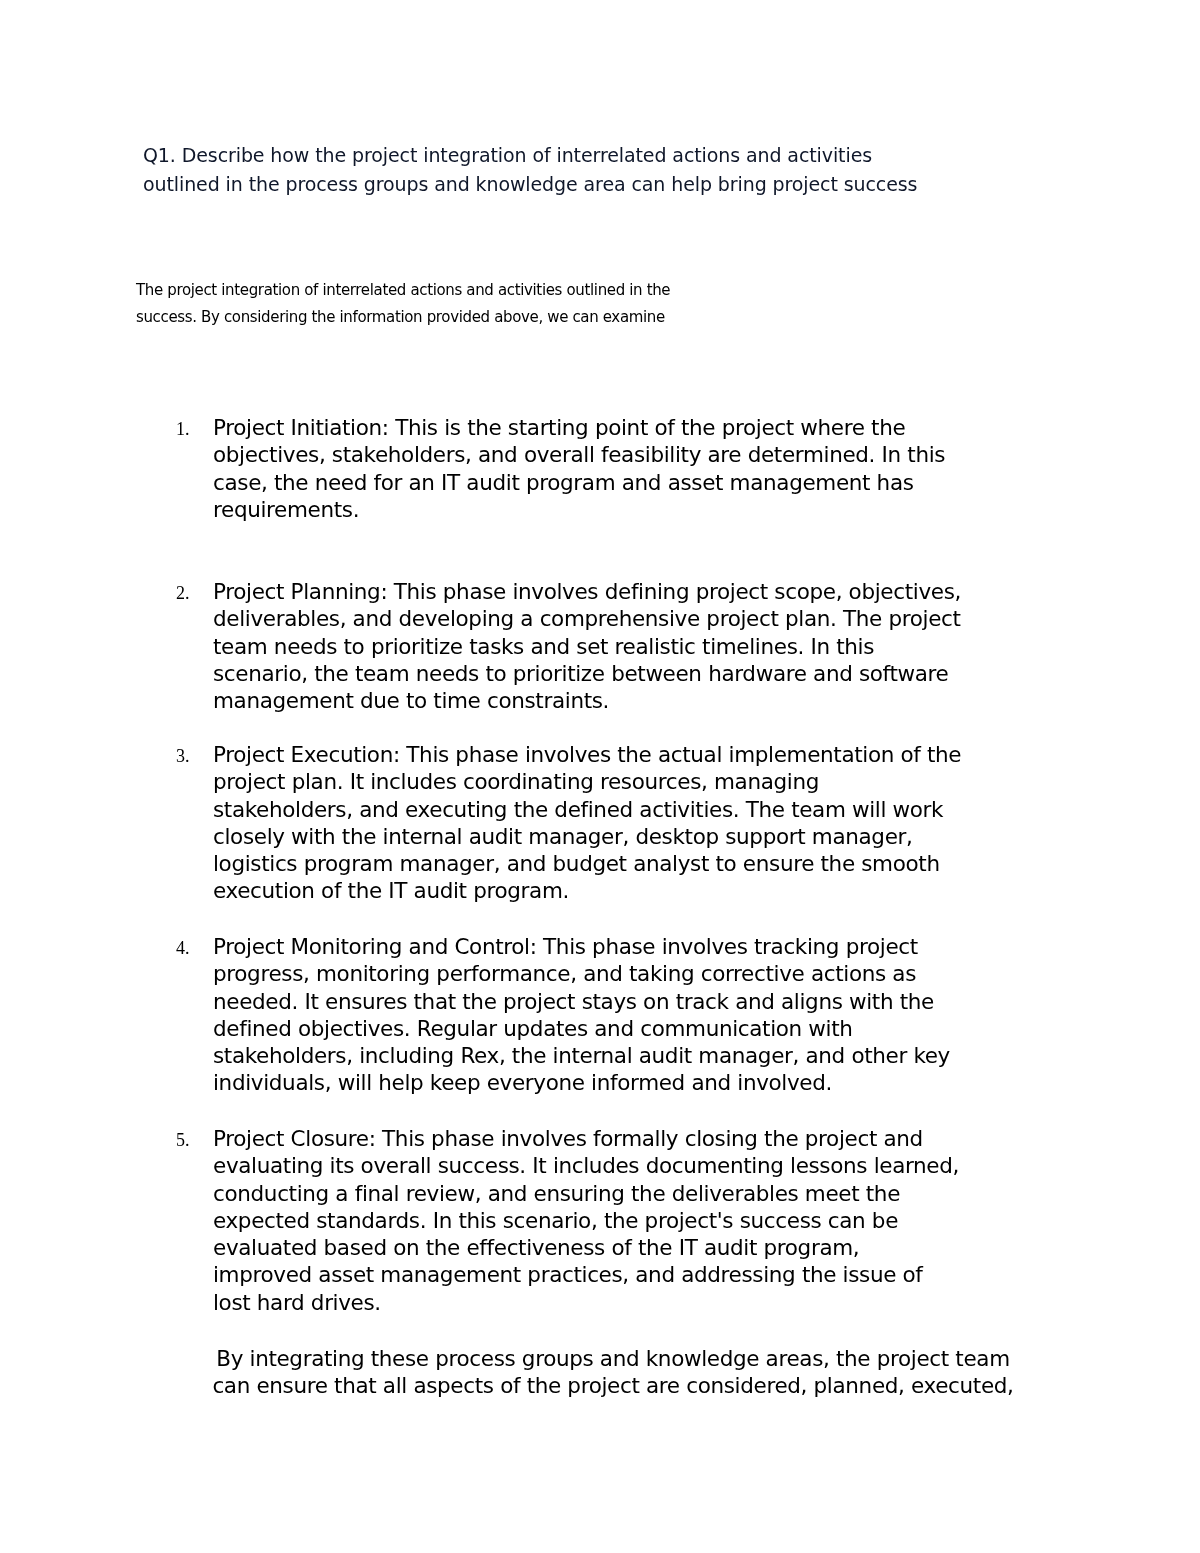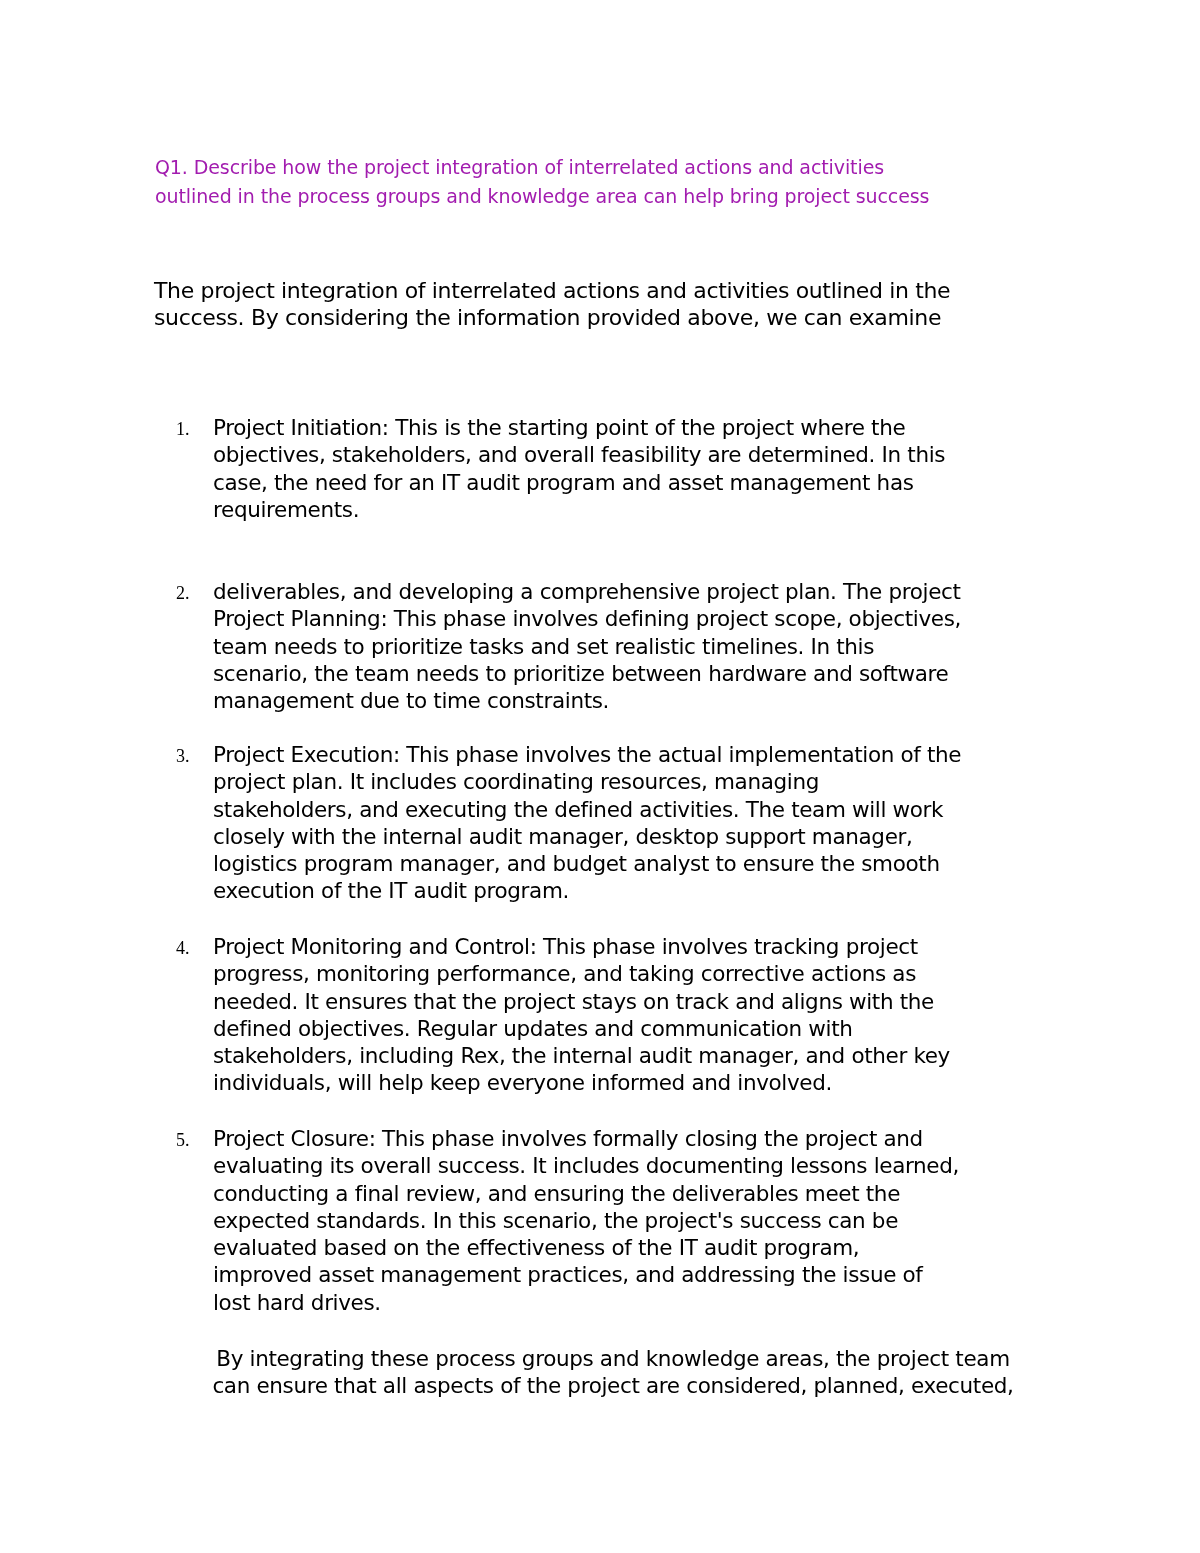--- a/index.html
+++ b/index.html
@@ -21,31 +21,31 @@
     width: 1200px; height: 1553px;
     background: #ffffff;
   }
   .question {
     position: absolute;
     left: 143px;
     top: 141px;
     width: 940px;
     font-size: 19px;
     line-height: 29px;
-    color: #a21caf;
+    color: #0f172a;
     letter-spacing: -0.1px;
-    margin: 12px;
+    margin: 0;
   }
   .question span { display: block; white-space: nowrap; }
   .intro {
     position: absolute;
-    left: 154px;
+    left: 136px;
     top: 277px;
     width: 930px;
-    font-size: 22px;
+    font-size: 15px;
     line-height: 27.3px;
     margin: 0;
     letter-spacing: -0.35px;
   }
   .intro span, .item-text span, .closing span {
     display: block;
     white-space: nowrap;
   }
   .list {
     position: absolute;
@@ -112,22 +112,22 @@
         <span>Project Initiation: This is the starting point of the project where the</span>
         <span>objectives, stakeholders, and overall feasibility are determined. In this</span>
         <span>case, the need for an IT audit program and asset management has</span>
         <span>requirements.</span>
       </div>
     </li>
 
     <li class="list-item" style="top:578px;">
       <span class="item-num">2.</span>
       <div class="item-text">
+        <span>Project Planning: This phase involves defining project scope, objectives,</span>
         <span>deliverables, and developing a comprehensive project plan. The project</span>
-        <span>Project Planning: This phase involves defining project scope, objectives,</span>
         <span>team needs to prioritize tasks and set realistic timelines. In this</span>
         <span>scenario, the team needs to prioritize between hardware and software</span>
         <span>management due to time constraints.</span>
       </div>
     </li>
 
     <li class="list-item" style="top:741px;">
       <span class="item-num">3.</span>
       <div class="item-text">
         <span>Project Execution: This phase involves the actual implementation of the</span>

